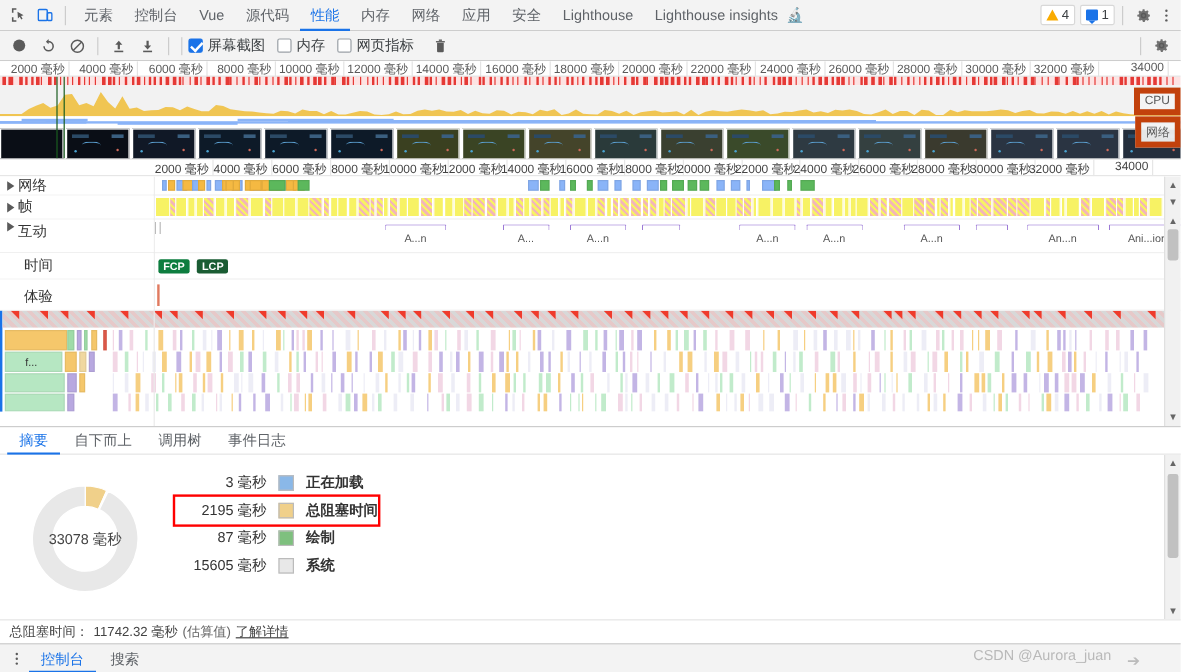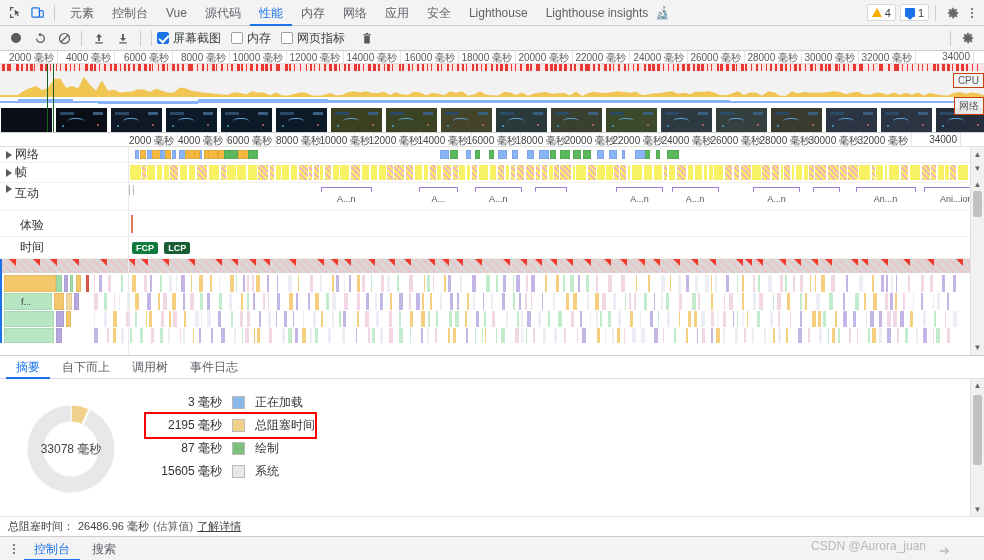--- a/index.html
+++ b/index.html
@@ -63,21 +63,21 @@
   .overview { position:relative; flex:none; height:82px; background:#fff; border-bottom:1px solid #d0d0d0; overflow:hidden; }
   .ov-ruler { position:relative;height:13px;border-bottom:1px solid #e0e0e0;background:#fff; }
   .ov-ruler .t { position:absolute;top:0px;font-size:10px;color:#5a5a5a;transform:translateX(-100%);padding-right:3px;white-space:nowrap;}
   .ov-ruler .tick { position:absolute;top:0;width:1px;height:13px;background:#e3e3e3; }
   .netbar { position:absolute;left:0;top:13px;height:7px;width:100%; }
   .cpuband { position:absolute;left:0;top:20px;height:26px;width:100%;background:#f2f2f2;overflow:hidden;}
   .netband { position:absolute;left:0;top:46px;height:10px;width:100%;background:#fff;overflow:hidden;}
   .filmstrip { position:absolute;left:0;top:56px;height:26px;width:100%;display:flex;gap:2px;overflow:hidden;background:#fff;}
   .frame { width:53px;height:26px;flex:none;background:#0b1018;border:1px solid #fff;overflow:hidden;position:relative;}
   .ov-label {
-    position:absolute;right:0;background:#f3f3f3ee;border:1px solid #c2410c;
+    position:absolute;right:0;background:#f3f3f3ee;border:5px solid #c2410c;
     font-size:10px;color:#5a5a5a;padding:1px 4px;z-index:5;
   }
   .ov-sel-l, .ov-sel-r { position:absolute;top:13px;bottom:0;width:1px;background:#1b5e20;z-index:6; }
 
   
   .ruler2 { position:relative;height:14px;background:#fff;border-bottom:1px solid #e0e0e0;flex:none; }
   .ruler2 .t{position:absolute;top:1px;font-size:10px;color:#444;transform:translateX(-100%);padding-right:3px;white-space:nowrap;}
   .ruler2 .tick{position:absolute;top:0;width:1px;height:14px;background:#e6e6e6;}
 
   
@@ -111,21 +111,21 @@
   .btab.sel { color:#1a73e8;box-shadow: inset 0 -2px 0 #1a73e8; }
 
   .summary { flex:1 1 auto;position:relative;overflow:hidden;background:#fff;padding:10px 0 0 12px; }
   .range { font-size:12px;color:#444;margin-bottom:12px; }
   .sumrow { display:flex;align-items:flex-start;gap:16px; }
   .donutwrap { width:118px;flex:none;display:flex;align-items:center;justify-content:center;padding-top:4px; }
   .legend { padding-top:2px; }
   .lrow { display:flex;align-items:center;height:23px;font-size:12px;color:#333; }
   .lval { width:86px;text-align:right;padding-right:10px;white-space:nowrap; }
   .lsw { width:13px;height:13px;border:1px solid #bbb;margin-right:10px;flex:none; }
-  .lname { white-space:nowrap; }
+  .lname { white-space:nowrap;font-weight:bold; }
   .lrow.hl { outline:2px solid #ff0000; }
 
   .statusbar { height:20px;flex:none;display:flex;align-items:center;padding-left:8px;font-size:11px;color:#444;border-top:1px solid #e0e0e0;background:#fff;gap:4px; }
   .statusbar .dim{color:#666;}
   .statusbar a{color:#444;text-decoration:underline;}
 
   .drawer { height:24px;flex:none;display:flex;align-items:center;border-top:1px solid #cdcdcd;background:#f3f3f3;padding-left:6px;gap:2px;position:relative; }
   .dots { width:16px;display:flex;flex-direction:column;align-items:center;gap:2px; }
   .dots i{width:2px;height:2px;background:#5a5a5a;border-radius:50%;display:block;}
   .watermark { position:absolute;right:58px;top:2px;font-size:12px;color:#b9b9b9;white-space:nowrap; }
@@ -891,36 +891,36 @@
           <div class="inter-brk" style="left: 684.8px; width: 27.392px; top: 4px;"></div>
           <div class="inter-brk" style="left: 727.6px; width: 59.92px; top: 4px;"></div>
           <div class="inter-lbl" style="left: 757.56px; top: 11px;">An...n</div>
           <div class="inter-brk" style="left: 796.08px; width: 64.2px; top: 4px;"></div>
           <div class="inter-lbl" style="left: 828.18px; top: 11px;">Ani...ion</div>
           <div style="position: absolute; left: 1px; top: 2px; width: 1px; height: 10px; background: rgb(187, 187, 187);"></div>
           <div style="position: absolute; left: 5px; top: 2px; width: 1px; height: 10px; background: rgb(187, 187, 187);"></div>
         </div>
     </div>
 
+    <div class="tr" style="height:22px;">
+      <div class="tr-head" style="padding-left:20px;">
+        <span>时间</span>
+      </div>
+      <div class="tr-body" style="padding-left:4px;padding-top:3px;">
+        <span class="chip fcp">FCP</span>
+        <span class="chip lcp">LCP</span>
+      </div>
+    </div>
+
     <div class="tr" style="height:26px;">
       <div class="tr-head" style="padding-left:20px;align-items:flex-end;padding-bottom:2px;">
         <span>体验</span>
       </div>
       <div class="tr-body">
         <div style="position:absolute;left:3px;top:4px;width:2px;height:18px;background:#e07a5f;"></div>
-      </div>
-    </div>
-
-    <div class="tr" style="height:22px;">
-      <div class="tr-head" style="padding-left:20px;">
-        <span>时间</span>
-      </div>
-      <div class="tr-body" style="padding-left:4px;padding-top:3px;">
-        <span class="chip fcp">FCP</span>
-        <span class="chip lcp">LCP</span>
       </div>
     </div>
 
     <div id="flame" style="position:relative;height:84px;overflow:hidden;border-left:2px solid #1a73e8;margin-left:0;">
         <div style="position: absolute; left: 0px; top: 0px; height: 14px; width: 970px; background: repeating-linear-gradient(45deg, rgb(230, 201, 201) 0px, rgb(230, 201, 201) 3px, rgb(216, 216, 216) 3px, rgb(216, 216, 216) 6px);"></div>
         <div style="position: absolute; top: 0px; left: 6.9394px; width: 0px; height: 0px; border-top: 7px solid rgb(239, 59, 44); border-left: 7px solid transparent;"></div>
         <div style="position: absolute; top: 0px; left: 30.8882px; width: 0px; height: 0px; border-top: 7px solid rgb(239, 59, 44); border-left: 7px solid transparent;"></div>
         <div style="position: absolute; top: 0px; left: 47.8777px; width: 0px; height: 0px; border-top: 7px solid rgb(239, 59, 44); border-left: 7px solid transparent;"></div>
         <div style="position: absolute; top: 0px; left: 69.8374px; width: 0px; height: 0px; border-top: 7px solid rgb(239, 59, 44); border-left: 7px solid transparent;"></div>
         <div style="position: absolute; top: 0px; left: 97.9848px; width: 0px; height: 0px; border-top: 7px solid rgb(239, 59, 44); border-left: 7px solid transparent;"></div>
@@ -1427,21 +1427,21 @@
     </div>
     <div class="vscroll" style="top:0;bottom:0;">
       <div class="vs-ar" style="top:0;">▲</div>
       <div class="vs-thumb" style="top:16px;height:70px;"></div>
       <div class="vs-ar" style="bottom:0;">▼</div>
     </div>
   </div>
 
   <div class="statusbar">
     <span>总阻塞时间：</span>
-    <span>26486.96 毫秒</span>
+    <span>11742.32 毫秒</span>
     <span class="dim">(估算值)</span>
     <a href="#">了解详情</a>
   </div>
 
   <div class="drawer">
     <div class="dots">
         <i></i>
         <i></i>
         <i></i>
       </div>

